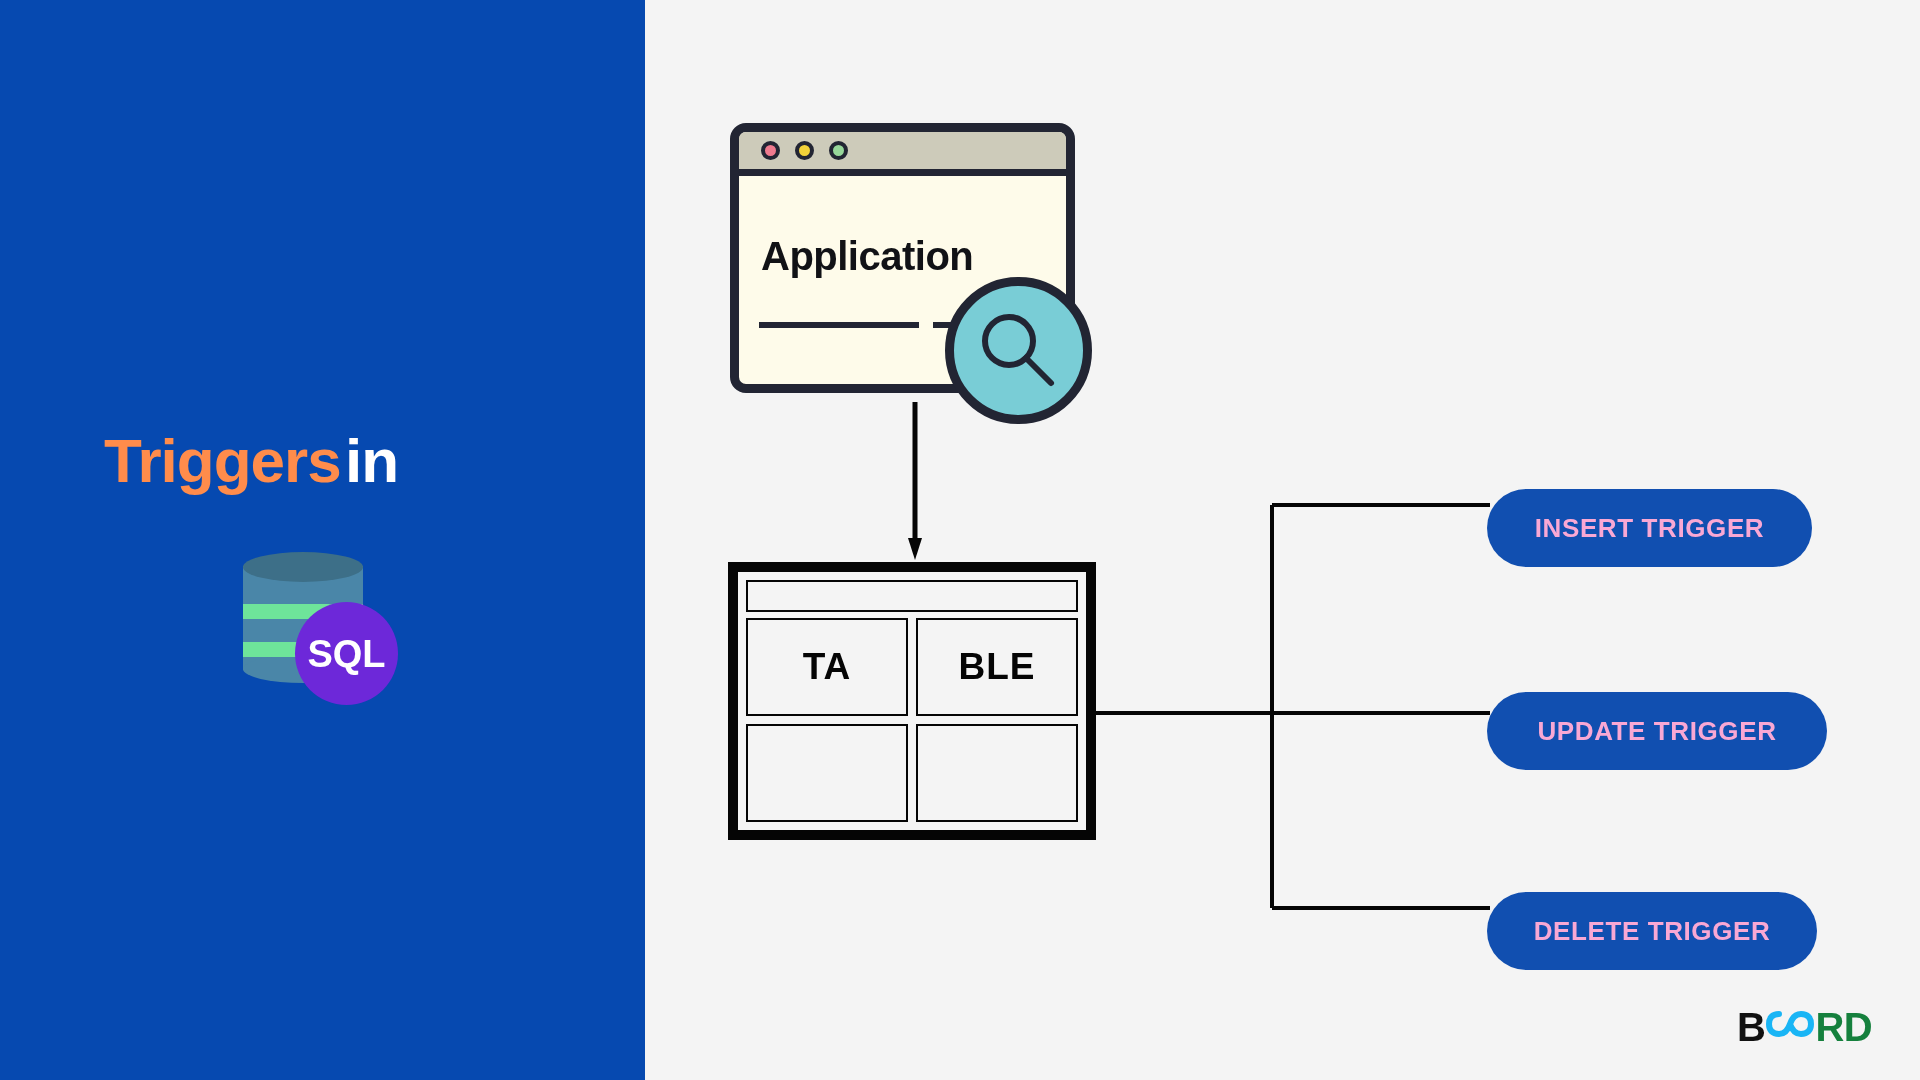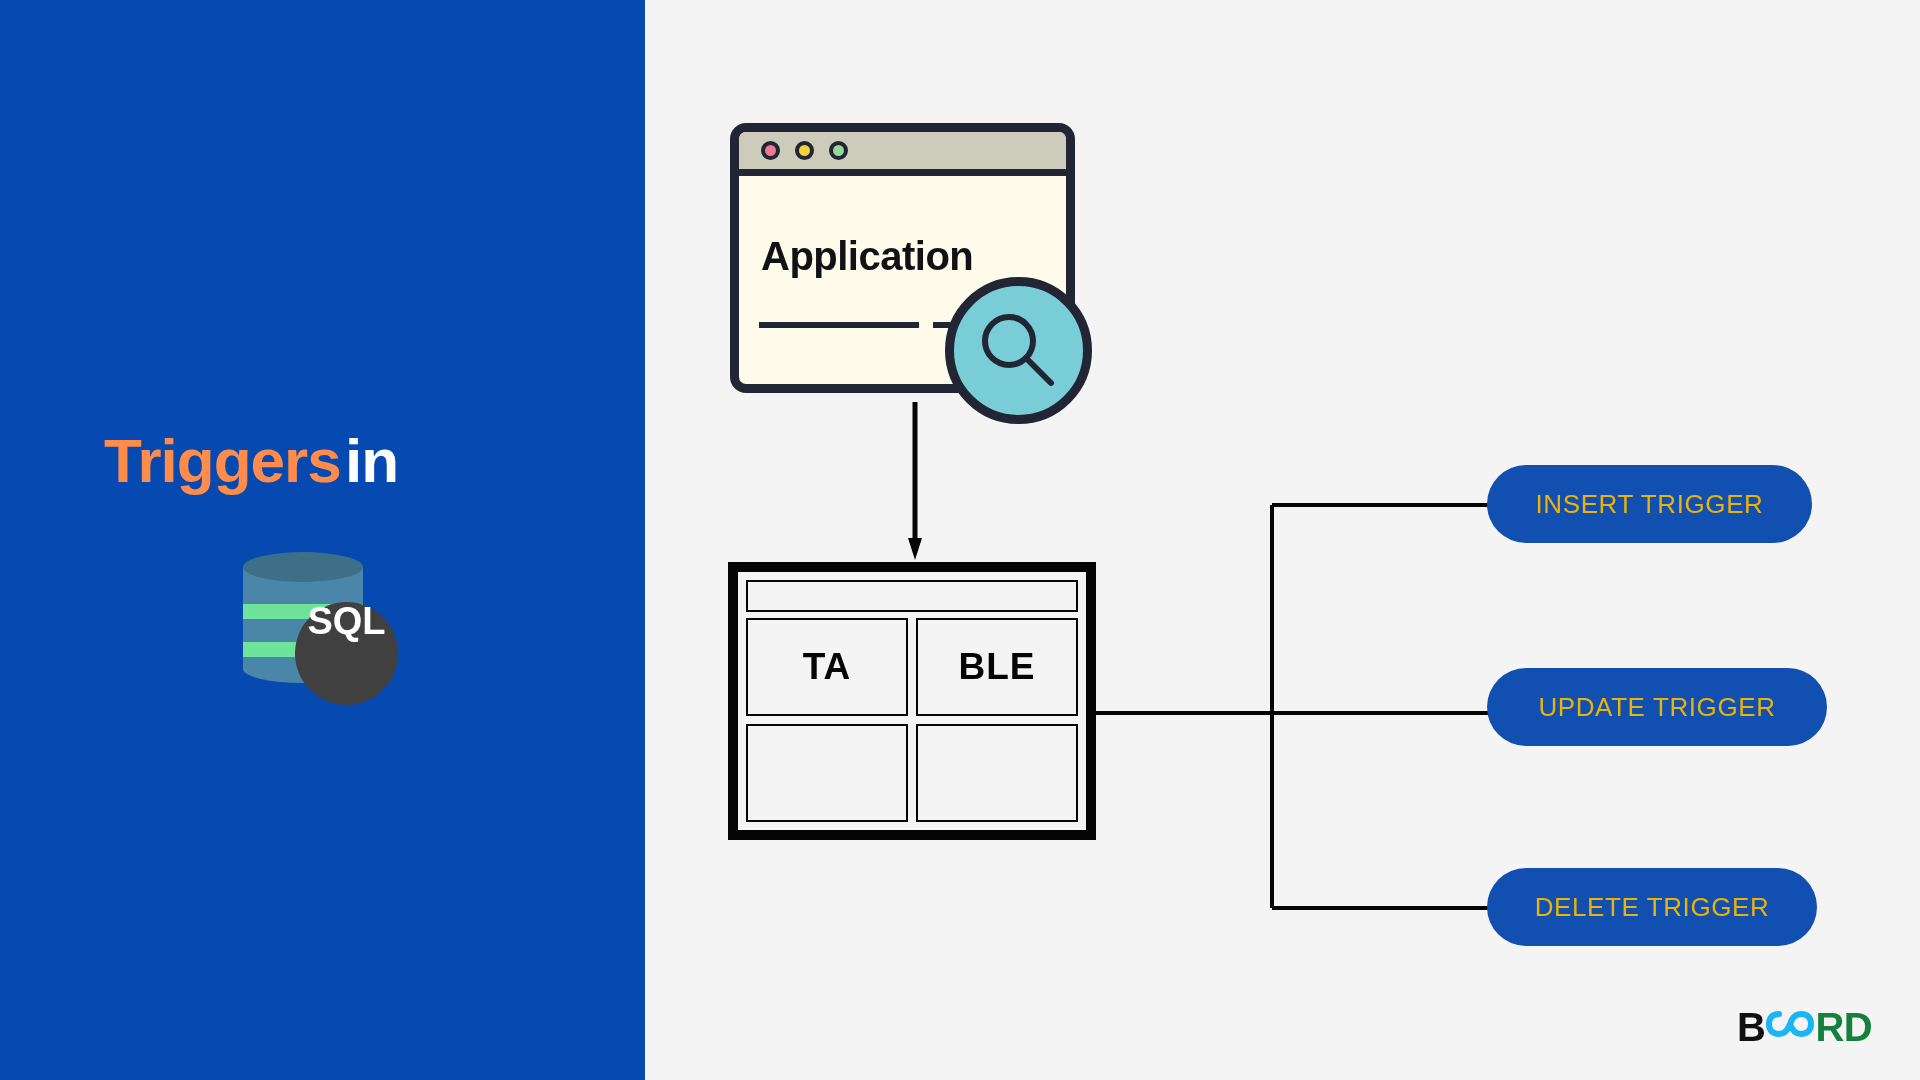--- a/index.html
+++ b/index.html
@@ -92,23 +92,23 @@
     border-radius: 50%;
     background: #4a86a8;
   }
   .db-badge {
     position: absolute;
     left: 62px;
     top: 62px;
     width: 103px;
     height: 103px;
     border-radius: 50%;
-    background: #404040;
-    display: flex;
-    align-items: flex-start;
+    background: #6d28d9;
+    display: flex;
+    align-items: center;
     justify-content: center;
   }
   .db-badge span {
     color: #ffffff;
     font-size: 38px;
     font-weight: bold;
     letter-spacing: 0px;
     line-height: 1;
   }
 
@@ -269,30 +269,31 @@
     height: 1080px;
     pointer-events: none;
   }
 
   
   .pill {
     position: absolute;
     height: 78px;
     border-radius: 40px;
     background: #114fb0;
-    color: #eab308;
+    color: #f9a8d4;
     display: flex;
     align-items: center;
     justify-content: center;
     font-size: 26px;
-    font-weight: normal;
+    font-weight: bold;
     letter-spacing: 0.6px;
     padding: 0 28px;
     box-sizing: border-box;
     white-space: nowrap;
+    margin-top: 24px;
   }
   .pill.p1 { left: 1487px; top: 465px; width: 325px; }
   .pill.p2 { left: 1487px; top: 668px; width: 340px; }
   .pill.p3 { left: 1487px; top: 868px; width: 330px; }
 
   
   .logo {
     position: absolute;
     left: 1737px;
     top: 1005px;

